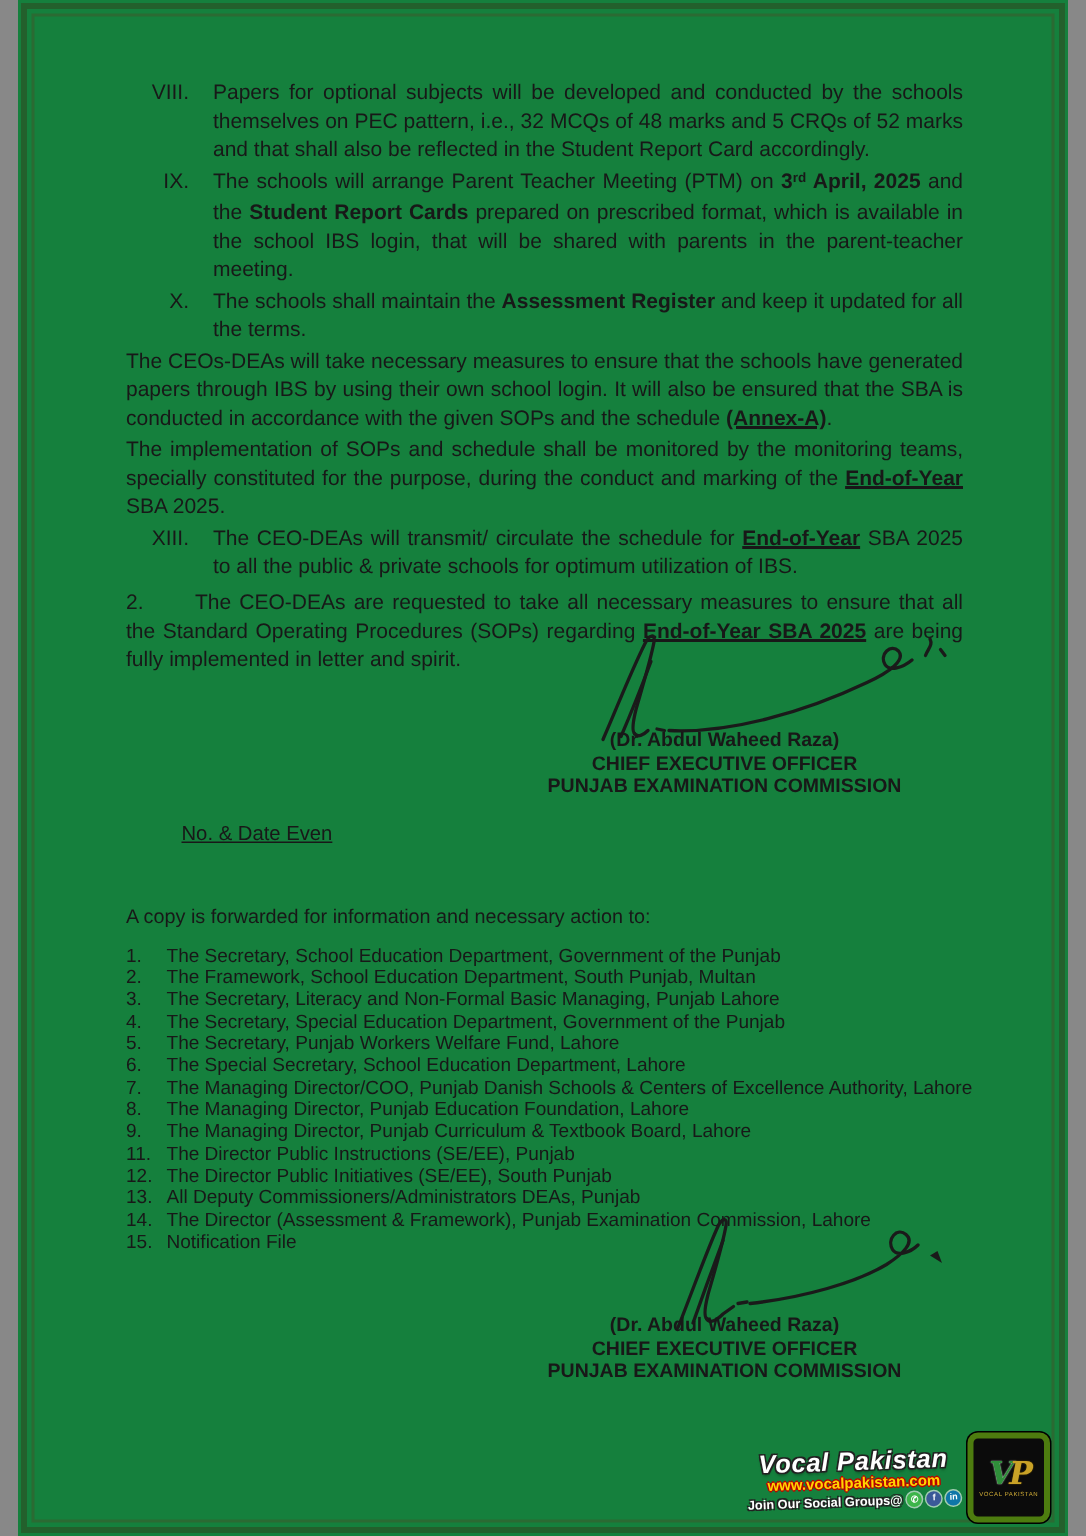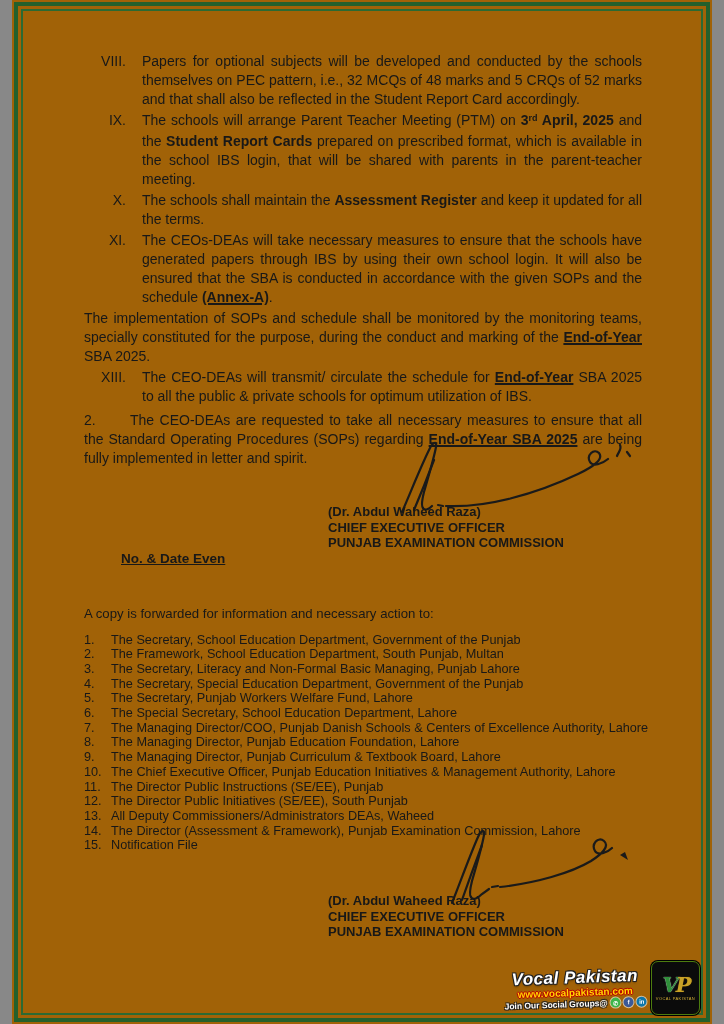--- a/index.html
+++ b/index.html
@@ -1,45 +1,45 @@
 <!DOCTYPE html>
 <html><head>
 <meta charset="utf-8">
 <style>
   html,body{margin:0;padding:0;background:#888;}
   .page{
     position:relative; width:700px; height:1024px; margin:0 auto;
-    background:#a16207; overflow:hidden;
+    background:#15803d; overflow:hidden;
     font-family:"Liberation Sans", sans-serif; color:#181818;
   }
   
   .frame-outer{position:absolute; inset:2px; border:4px solid #23602c; pointer-events:none; z-index:5;}
   .frame-inner{position:absolute; inset:9px; border:2px solid #2b6a33; pointer-events:none; z-index:5;}
 
   .content{position:absolute; left:72px; right:70px; top:52px; z-index:2;}
 
   
   .r-item{display:flex; margin-bottom:2px;}
   .r-num{flex:none; width:42px; text-align:right; padding-right:16px; font-size:14px; line-height:19px;}
   .r-text{flex:1; text-align:justify; font-size:14px; line-height:19px;}
   .b{font-weight:700;}
   .u{text-decoration:underline; text-decoration-thickness:1.5px;}
   .sup{font-size:9px; position:relative; top:-4px;}
 
   .para2{margin-top:5px; text-align:justify; font-size:14px; line-height:19px;}
   .para2 .p-num{display:inline-block; width:46px; font-size:14px;}
 
   
-  .sig-block{position:relative; width:310px; margin-left:auto; margin-right:4px; text-align:left;}
+  .sig-block{position:relative; width:310px; margin-left:auto; margin-right:4px; text-align:center;}
   .sig1{margin-top:-32px;}
   .sig2{margin-top:-30px;}
   .sig-block svg{display:block; margin:0 0 -14px auto;}
   .sig-name,.sig-title,.sig-org{font-weight:700; font-size:13px; line-height:15.5px; white-space:nowrap;}
 
-  .ref-heading{font-weight:700; font-size:13.5px; text-decoration:underline;padding-left:37px;}
+  .ref-heading{margin-top:16px; font-weight:400; font-size:13.5px; text-decoration:underline;padding-left:37px;}
   .copy-line{margin-top:40px; font-size:13.2px;}
 
   .dist-list{margin-top:12px;}
   .d-item{display:flex;}
   .d-num{flex:none; width:27px; font-size:12.7px; line-height:14.7px;}
   .d-text{flex:1; font-size:12.7px; line-height:14.7px; white-space:nowrap;}
 
   
   .watermark{position:absolute; right:12px; bottom:9px; z-index:6; display:flex; align-items:center; gap:5px;}
   .wm-text{display:flex; flex-direction:column; align-items:center; transform:rotate(-2deg);}
@@ -56,21 +56,21 @@
   .wm-social{display:flex; align-items:center; gap:3px; margin-top:1px;}
   .wm-social-label{
     font-size:8.5px; font-weight:700; color:#fff;
     text-shadow:-1px -1px 0 #222,1px -1px 0 #222,-1px 1px 0 #222,1px 1px 0 #222;
     white-space:nowrap;
   }
   .soc{width:10px; height:10px; border-radius:50%; color:#fff; font-size:6px; font-weight:700;
        display:flex; align-items:center; justify-content:center; box-shadow:0 0 0 1px rgba(255,255,255,.6);}
   .soc-wa{background:#3cb54a;} .soc-fb{background:#3b5998;} .soc-in{background:#0e76a8;}
   .wm-logo{
-    width:47px; height:52px; background:#0b0b0b; border-radius:7px; border:1px solid #4d7c0f;
+    width:47px; height:52px; background:#0b0b0b; border-radius:7px; border:4px solid #4d7c0f;
     display:flex; flex-direction:column; align-items:center; justify-content:center; gap:1px;
     box-shadow:0 0 0 1px #000;
   }
   .wm-mono{font-family:"DejaVu Serif", serif; font-style:italic; font-weight:700; font-size:21px;
     color:#c9a227; letter-spacing:-3px; line-height:20px;
     text-shadow:0 0 1px #7a5c00;}
   .wm-mono .wing{color:#2f8f3a; text-shadow:0 0 1px #fff;}
   .wm-caption{font-size:4px; color:#d4af37; letter-spacing:.4px; white-space:nowrap;}
 </style>
 </head>
@@ -93,21 +93,20 @@
           <div class="r-num">IX.</div>
           <div class="r-text"><span>The schools will arrange Parent Teacher Meeting (PTM) on </span><span class="b">3</span><span class="b sup">rd</span><span class="b"> April, 2025</span><span> and the </span><span class="b">Student Report Cards</span><span> prepared on prescribed format, which is available in the school IBS login, that will be shared with parents in the parent-teacher meeting.</span></div>
         </div>
 
         <div class="r-item">
           <div class="r-num">X.</div>
           <div class="r-text"><span>The schools shall maintain the </span><span class="b">Assessment Register</span><span> and keep it updated for all the terms.</span></div>
         </div>
 
         <div class="r-item">
-          <div class="r-num">XI.</div>
           <div class="r-text"><span>The CEOs-DEAs will take necessary measures to ensure that the schools have generated papers through IBS by using their own school login. It will also be ensured that the SBA is conducted in accordance with the given SOPs and the schedule </span><span class="b u">(Annex-A)</span><span>.</span></div>
         </div>
 
         <div class="r-item">
           <div class="r-text"><span>The implementation of SOPs and schedule shall be monitored by the monitoring teams, specially constituted for the purpose, during the conduct and marking of the </span><span class="b u">End-of-Year</span><span> SBA 2025.</span></div>
         </div>
 
         <div class="r-item">
           <div class="r-num">XIII.</div>
           <div class="r-text"><span>The CEO-DEAs will transmit/ circulate the schedule for </span><span class="b u">End-of-Year</span><span> SBA 2025 to all the public &amp; private schools for optimum utilization of IBS.</span></div>
@@ -180,38 +179,34 @@
         <div class="d-item">
           <div class="d-num">8.</div>
           <div class="d-text">The Managing Director, Punjab Education Foundation, Lahore</div>
         </div>
 
         <div class="d-item">
           <div class="d-num">9.</div>
           <div class="d-text">The Managing Director, Punjab Curriculum &amp; Textbook Board, Lahore</div>
         </div>
 
-        <div class="d-item">
-          <div class="d-num">10.</div>
-          <div class="d-text">The Chief Executive Officer, Punjab Education Initiatives &amp; Management Authority, Lahore</div>
-        </div>
 
         <div class="d-item">
           <div class="d-num">11.</div>
           <div class="d-text">The Director Public Instructions (SE/EE), Punjab</div>
         </div>
 
         <div class="d-item">
           <div class="d-num">12.</div>
           <div class="d-text">The Director Public Initiatives (SE/EE), South Punjab</div>
         </div>
 
         <div class="d-item">
           <div class="d-num">13.</div>
-          <div class="d-text">All Deputy Commissioners/Administrators DEAs, Waheed</div>
+          <div class="d-text">All Deputy Commissioners/Administrators DEAs, Punjab</div>
         </div>
 
         <div class="d-item">
           <div class="d-num">14.</div>
           <div class="d-text">The Director (Assessment &amp; Framework), Punjab Examination Commission, Lahore</div>
         </div>
 
         <div class="d-item">
           <div class="d-num">15.</div>
           <div class="d-text">Notification File</div>

